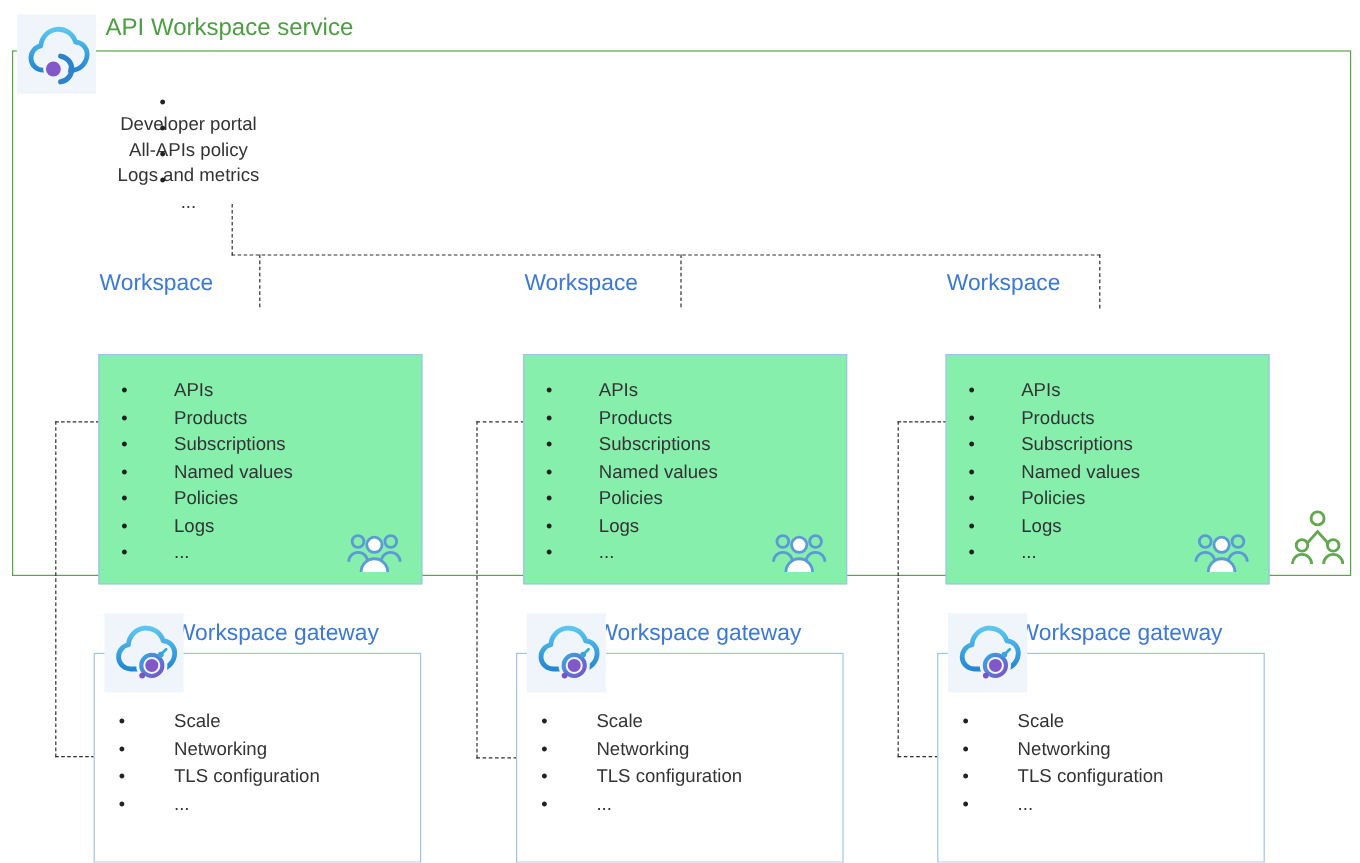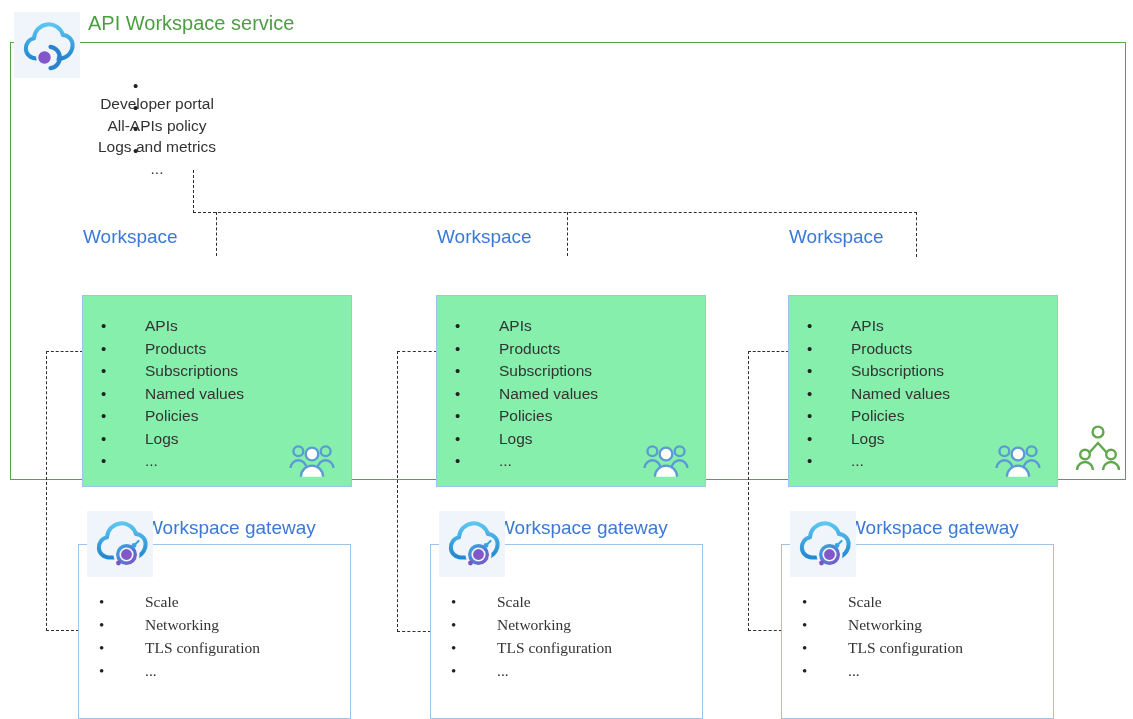--- a/index.html
+++ b/index.html
@@ -41,21 +41,21 @@
   .ws-list{position:absolute;left:18px;top:19px;}
   .ws-list .row{height:22.5px;}
   .ws-list .b{width:44px;}
   .people{position:absolute;right:16px;bottom:7px;}
   
   .gw{position:absolute;top:511px;width:272px;height:208px;}
   .gw-title{position:absolute;left:67px;top:6px;font-size:19px;color:#3b79d8;white-space:nowrap;}
   .gw-box{position:absolute;left:0;top:33px;width:271px;height:173px;
     border:1.5px solid #9ec4ea;background:#fff;}
   .gw-plate{left:9px;top:0;}
-  .gw-list{position:absolute;left:20px;top:45px;font-family:Liberation Serif, serif;}
+  .gw-list{position:absolute;left:20px;top:45px;}
   .gw-list .row{height:23px;}
   .gw-list .b{width:46px;}
   
   .org-icon{position:absolute;left:1076px;top:424px;z-index:5;}
   svg{display:block;}
 </style>
 </head>
 <body>
 
 <div class="stage">

